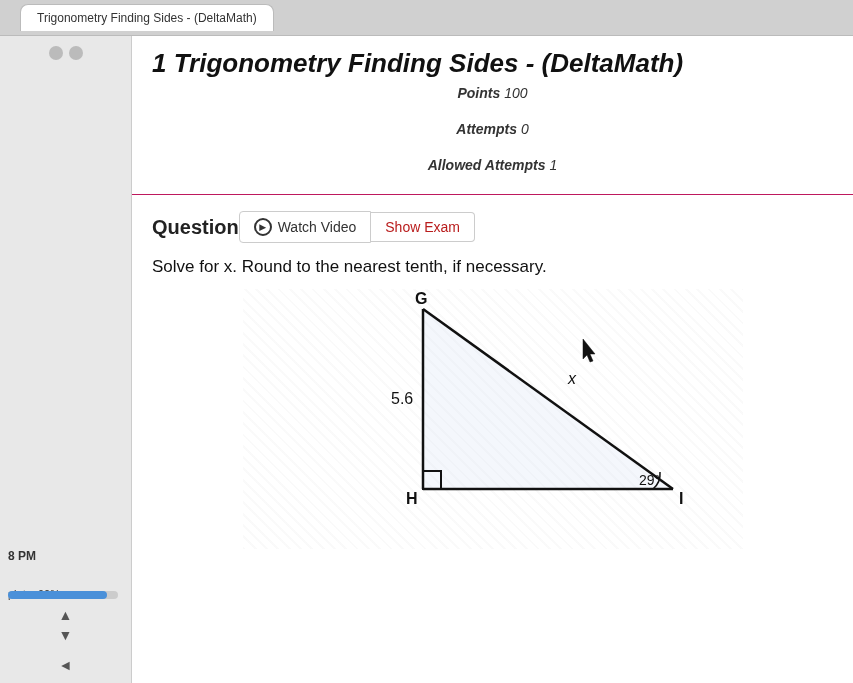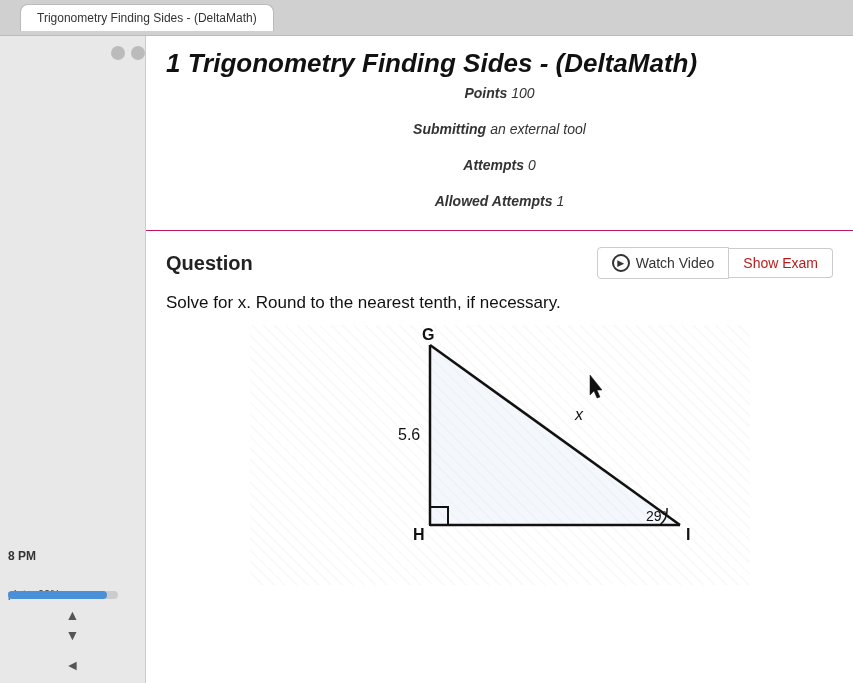--- a/index.html
+++ b/index.html
@@ -34,26 +34,26 @@
     .page-wrapper {
       display: flex;
       width: 853px;
       height: 647px;
       background: #fff;
       position: relative;
     }
 
     
     .left-sidebar {
-      width: 146px;
+      width: 132px;
       background: #e8e8e8;
       border-right: 1px solid #ccc;
       display: flex;
       flex-direction: column;
-      align-items: flex-end;
+      align-items: center;
       padding-top: 10px;
       position: relative;
     }
 
     .sidebar-circles {
       display: flex;
       gap: 6px;
       margin-bottom: 10px;
     }
 
@@ -180,21 +180,20 @@
     }
 
     
     .question-area {
       padding: 16px 20px;
     }
 
     .question-header {
       display: flex;
       align-items: center;
-      justify-content: space-between;
       margin-bottom: 14px;
     }
 
     .question-label {
       font-size: 20px;
       font-weight: bold;
       color: #222;
     }
 
     .question-actions {
@@ -308,24 +307,20 @@
 
     <div class="page-title-bar">
       <div class="page-title">1 Trigonometry Finding Sides - (DeltaMath)</div>
 
       <div class="meta-row">
         <div class="meta-item">
           <span class="meta-label">Points</span>
           <span class="meta-value">100</span>
         </div>
         <div class="meta-item">
-          <span class="meta-label">Submitting</span>
-          <span class="meta-value">an external tool</span>
-        </div>
-        <div class="meta-item">
           <span class="meta-label">Attempts</span>
           <span class="meta-value">0</span>
         </div>
         <div class="meta-item">
           <span class="meta-label">Allowed Attempts</span>
           <span class="meta-value">1</span>
         </div>
       </div>
 
     </div>

